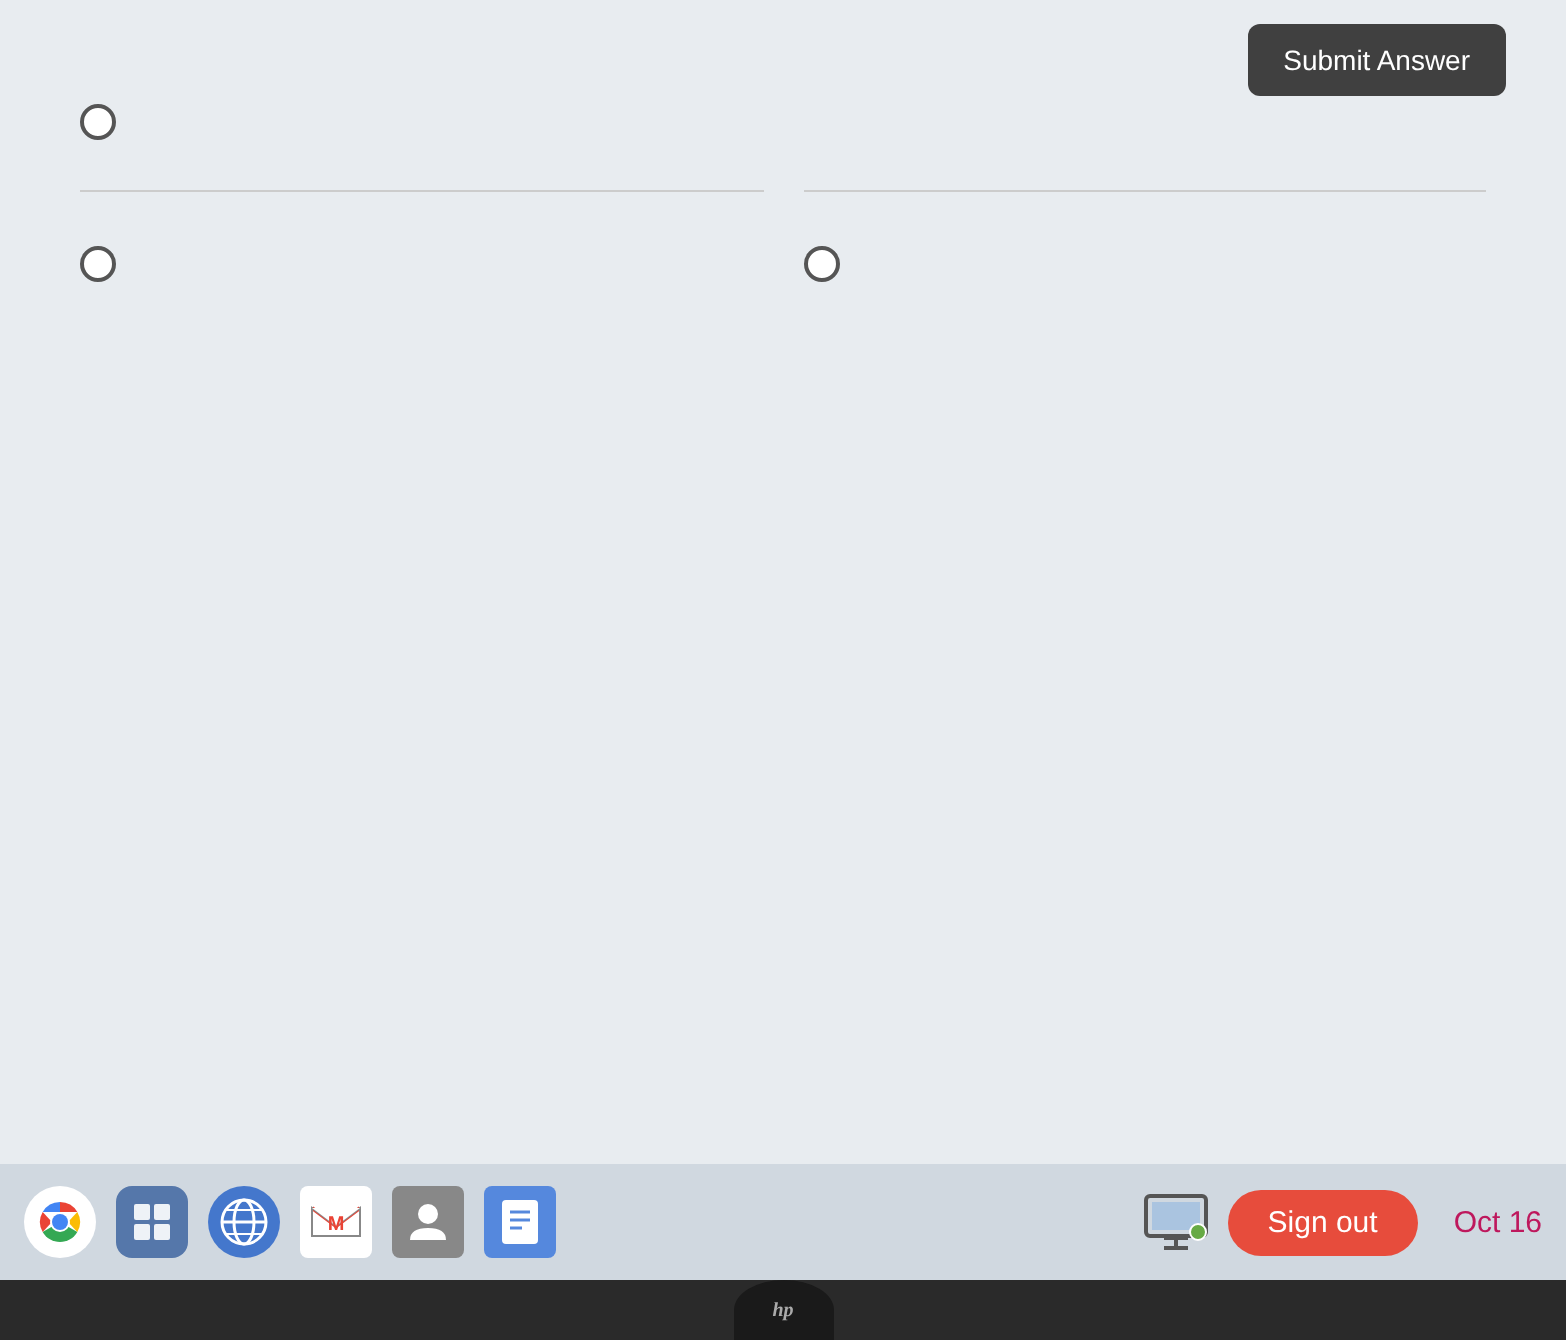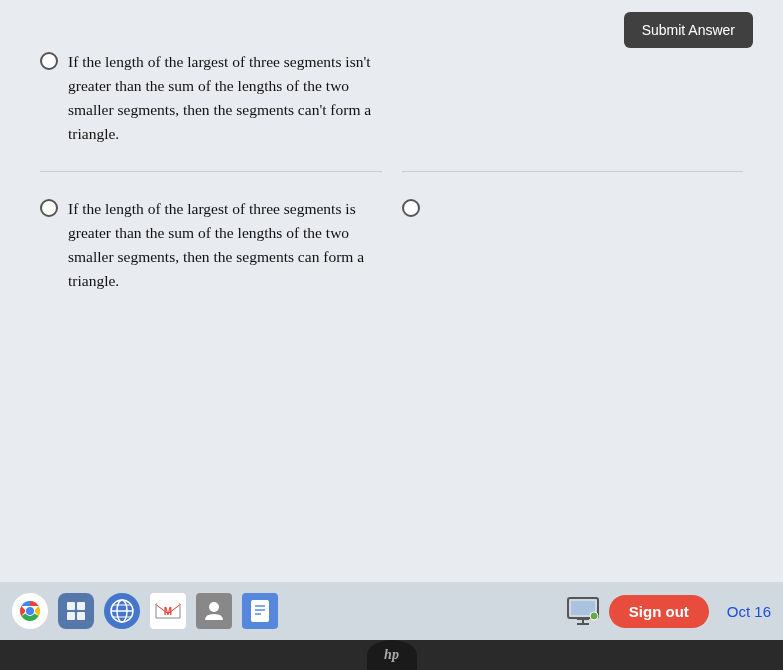--- a/index.html
+++ b/index.html
@@ -97,26 +97,25 @@
 
     .sign-out-btn {
       background: #e74c3c;
       color: white;
       border: none;
       border-radius: 20px;
       padding: 8px 20px;
       font-size: 15px;
       cursor: pointer;
       font-family: Arial, sans-serif;
-      font-weight: bold;
     }
 
     .date-label {
       font-size: 15px;
-      color: #1d4ed8;
+      color: #be185d;
       font-family: Arial, sans-serif;
       margin-left: 8px;
     }
 
     .screen-icon {
       width: 32px;
       height: 28px;
       display: flex;
       align-items: center;
       justify-content: center;
@@ -134,45 +133,43 @@
 
     .hp-logo {
       width: 50px;
       height: 30px;
       background: #1a1a1a;
       border-radius: 50% 50% 0 0;
       display: flex;
       align-items: center;
       justify-content: center;
       color: #aaa;
-      font-size: 14px;
+      font-size: 10px;
       font-style: italic;
       font-weight: bold;
     }
   </style>
 </head>
 <body>
 
 <div class="main-content">
   <button class="submit-btn">Submit Answer</button>
 
   <div class="options-grid">
 
     <div class="option-item">
       <div class="radio-circle"></div>
-      <span class="option-text">If the length of the largest of three segments isn't greater than the sum of the lengths of the two smaller segments, then the segments can't form a triangle.</span>
     </div>
 
 
     <div class="divider-row" style="grid-column:1;"></div>
     <div class="divider-row" style="grid-column:2;"></div>
 
     <div class="option-item">
       <div class="radio-circle"></div>
-      <span class="option-text">If the length of the largest of three segments is greater than the sum of the lengths of the two smaller segments, then the segments can form a triangle.</span>
     </div>
 
     <div class="option-item">
       <div class="radio-circle"></div>
     </div>
   </div>
 </div>
 
 <div class="taskbar">
 

